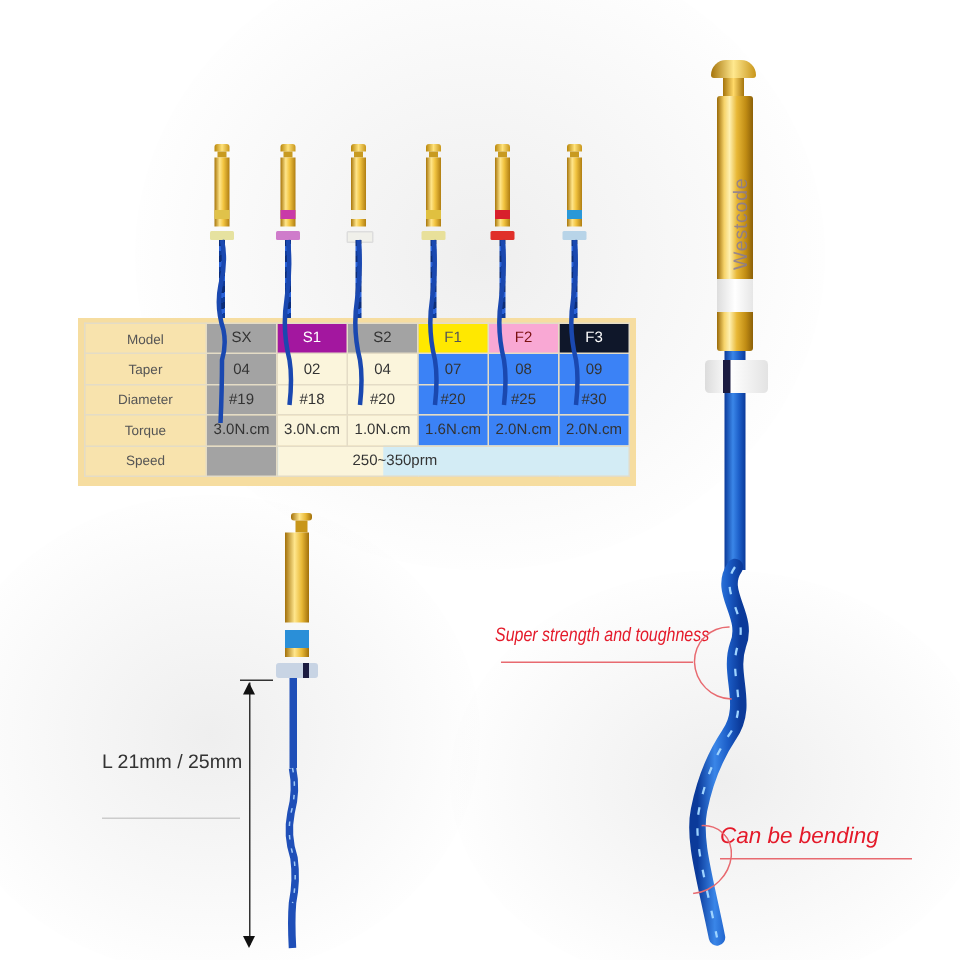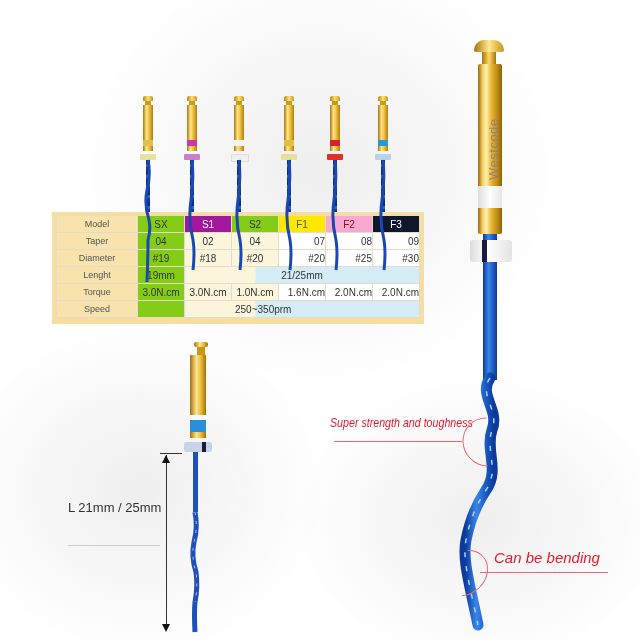--- a/index.html
+++ b/index.html
@@ -21,23 +21,23 @@
   .file .stop { position:absolute; left:-2px; top:58px; width:16px; height:6px; border-radius:1px; }
   .file .shaft { position:absolute; left:4px; top:64px; width:4px; background:repeating-linear-gradient(160deg,#0b2d7a 0 4px,#2a62d8 4px 7px,#0f3b9a 7px 10px); }
   
   .spec-table {
     position:absolute; left:52px; top:212px; width:372px; height:112px;
     background:#f6dda0; padding:3px 4px 6px 4px; box-sizing:border-box;
   }
   table { border-collapse:collapse; width:100%; height:100%; font-size:10px; color:#333; }
   td { border:1px solid #e4dcc6; text-align:center; padding:0; height:16px; }
   td.lbl { background:#f8e3ad; color:#555; width:80px; font-size:9px; text-align:center; }
-  td.w { background:#84cc16; }
+  td.w { background:#a3a3a3; }
   td.y { background:#fbf5dc; }
-  td.b { background:#ffffff;text-align:right; }
+  td.b { background:#3b82f6; }
   td.hdr-s1 { background:#a3179f; color:#fff; }
   td.hdr-f1 { background:#ffe800; color:#555; }
   td.hdr-f2 { background:#f9a8d4; color:#7a1010; }
   td.hdr-f3 { background:#0f172a; color:#fff; }
   
   .big-cap { position:absolute; left:474px; top:40px; width:30px; height:12px; border-radius:10px 10px 2px 2px; background:linear-gradient(90deg,#a5740b,#ffe88e,#c8951a); }
   .big-neck { position:absolute; left:482px; top:52px; width:14px; height:12px; background:linear-gradient(90deg,#a5740b,#ffd968,#a5740b); }
   .big-handle { position:absolute; left:478px; top:64px; width:24px; height:170px; background:linear-gradient(90deg,#9a6a08 0%,#f6d36a 20%,#fff0b0 35%,#e8b836 55%,#c08c14 80%,#8c6008 100%); border-radius:2px; }
   .big-band { position:absolute; left:478px; top:186px; width:24px; height:22px; background:linear-gradient(90deg,#ddd,#fff,#e6e6e6); }
   .brand { position:absolute; left:486px; top:100px; width:14px; height:80px; color:rgba(130,120,160,0.8); font-size:13px; writing-mode:vertical-rl; transform:rotate(180deg); letter-spacing:0.5px; }
@@ -135,25 +135,20 @@
       <td class="b">09</td>
     </tr>
     <tr>
       <td class="lbl">Diameter</td>
       <td class="w">#19</td>
       <td class="y">#18</td>
       <td class="y">#20</td>
       <td class="b">#20</td>
       <td class="b">#25</td>
       <td class="b">#30</td>
-    </tr>
-    <tr>
-      <td class="lbl">Lenght</td>
-      <td class="w">19mm</td>
-      <td colspan="5" style="background:linear-gradient(90deg,#fbf5dc 0 30%,#d3ecf5 30% 100%);text-align:center;">21/25mm</td>
     </tr>
     <tr>
       <td class="lbl">Torque</td>
       <td class="w">3.0N.cm</td>
       <td class="y">3.0N.cm</td>
       <td class="y">1.0N.cm</td>
       <td class="b">1.6N.cm</td>
       <td class="b">2.0N.cm</td>
       <td class="b">2.0N.cm</td>
     </tr>
@@ -226,15 +221,15 @@
   <div class="arrow-up"></div>
   <div class="arrow-down"></div>
   <div class="len-label">L 21mm / 25mm</div>
   <div class="len-underline"></div>
 </div>
 
 <div class="anno" style="left:330px;top:415px;font-size:13px;transform:scaleX(0.82);transform-origin:left;">Super strength and toughness</div>
 <div class="anno-line" style="left:334px;top:441px;width:128px;"></div>
 <div class="anno-arc" style="left:462px;top:418px;width:48px;height:46px;border-right-color:transparent;border-top-color:transparent;transform:rotate(45deg);"></div>
 
-<div class="anno" style="left:494px;top:549px;font-size:15px;">Can be bending</div>
+<div class="anno" style="left:480px;top:549px;font-size:15px;">Can be bending</div>
 <div class="anno-line" style="left:480px;top:572px;width:128px;"></div>
 <div class="anno-arc" style="left:444px;top:548px;width:40px;height:48px;border-left-color:transparent;border-bottom-color:transparent;transform:rotate(45deg);"></div>
 
 </body></html>

